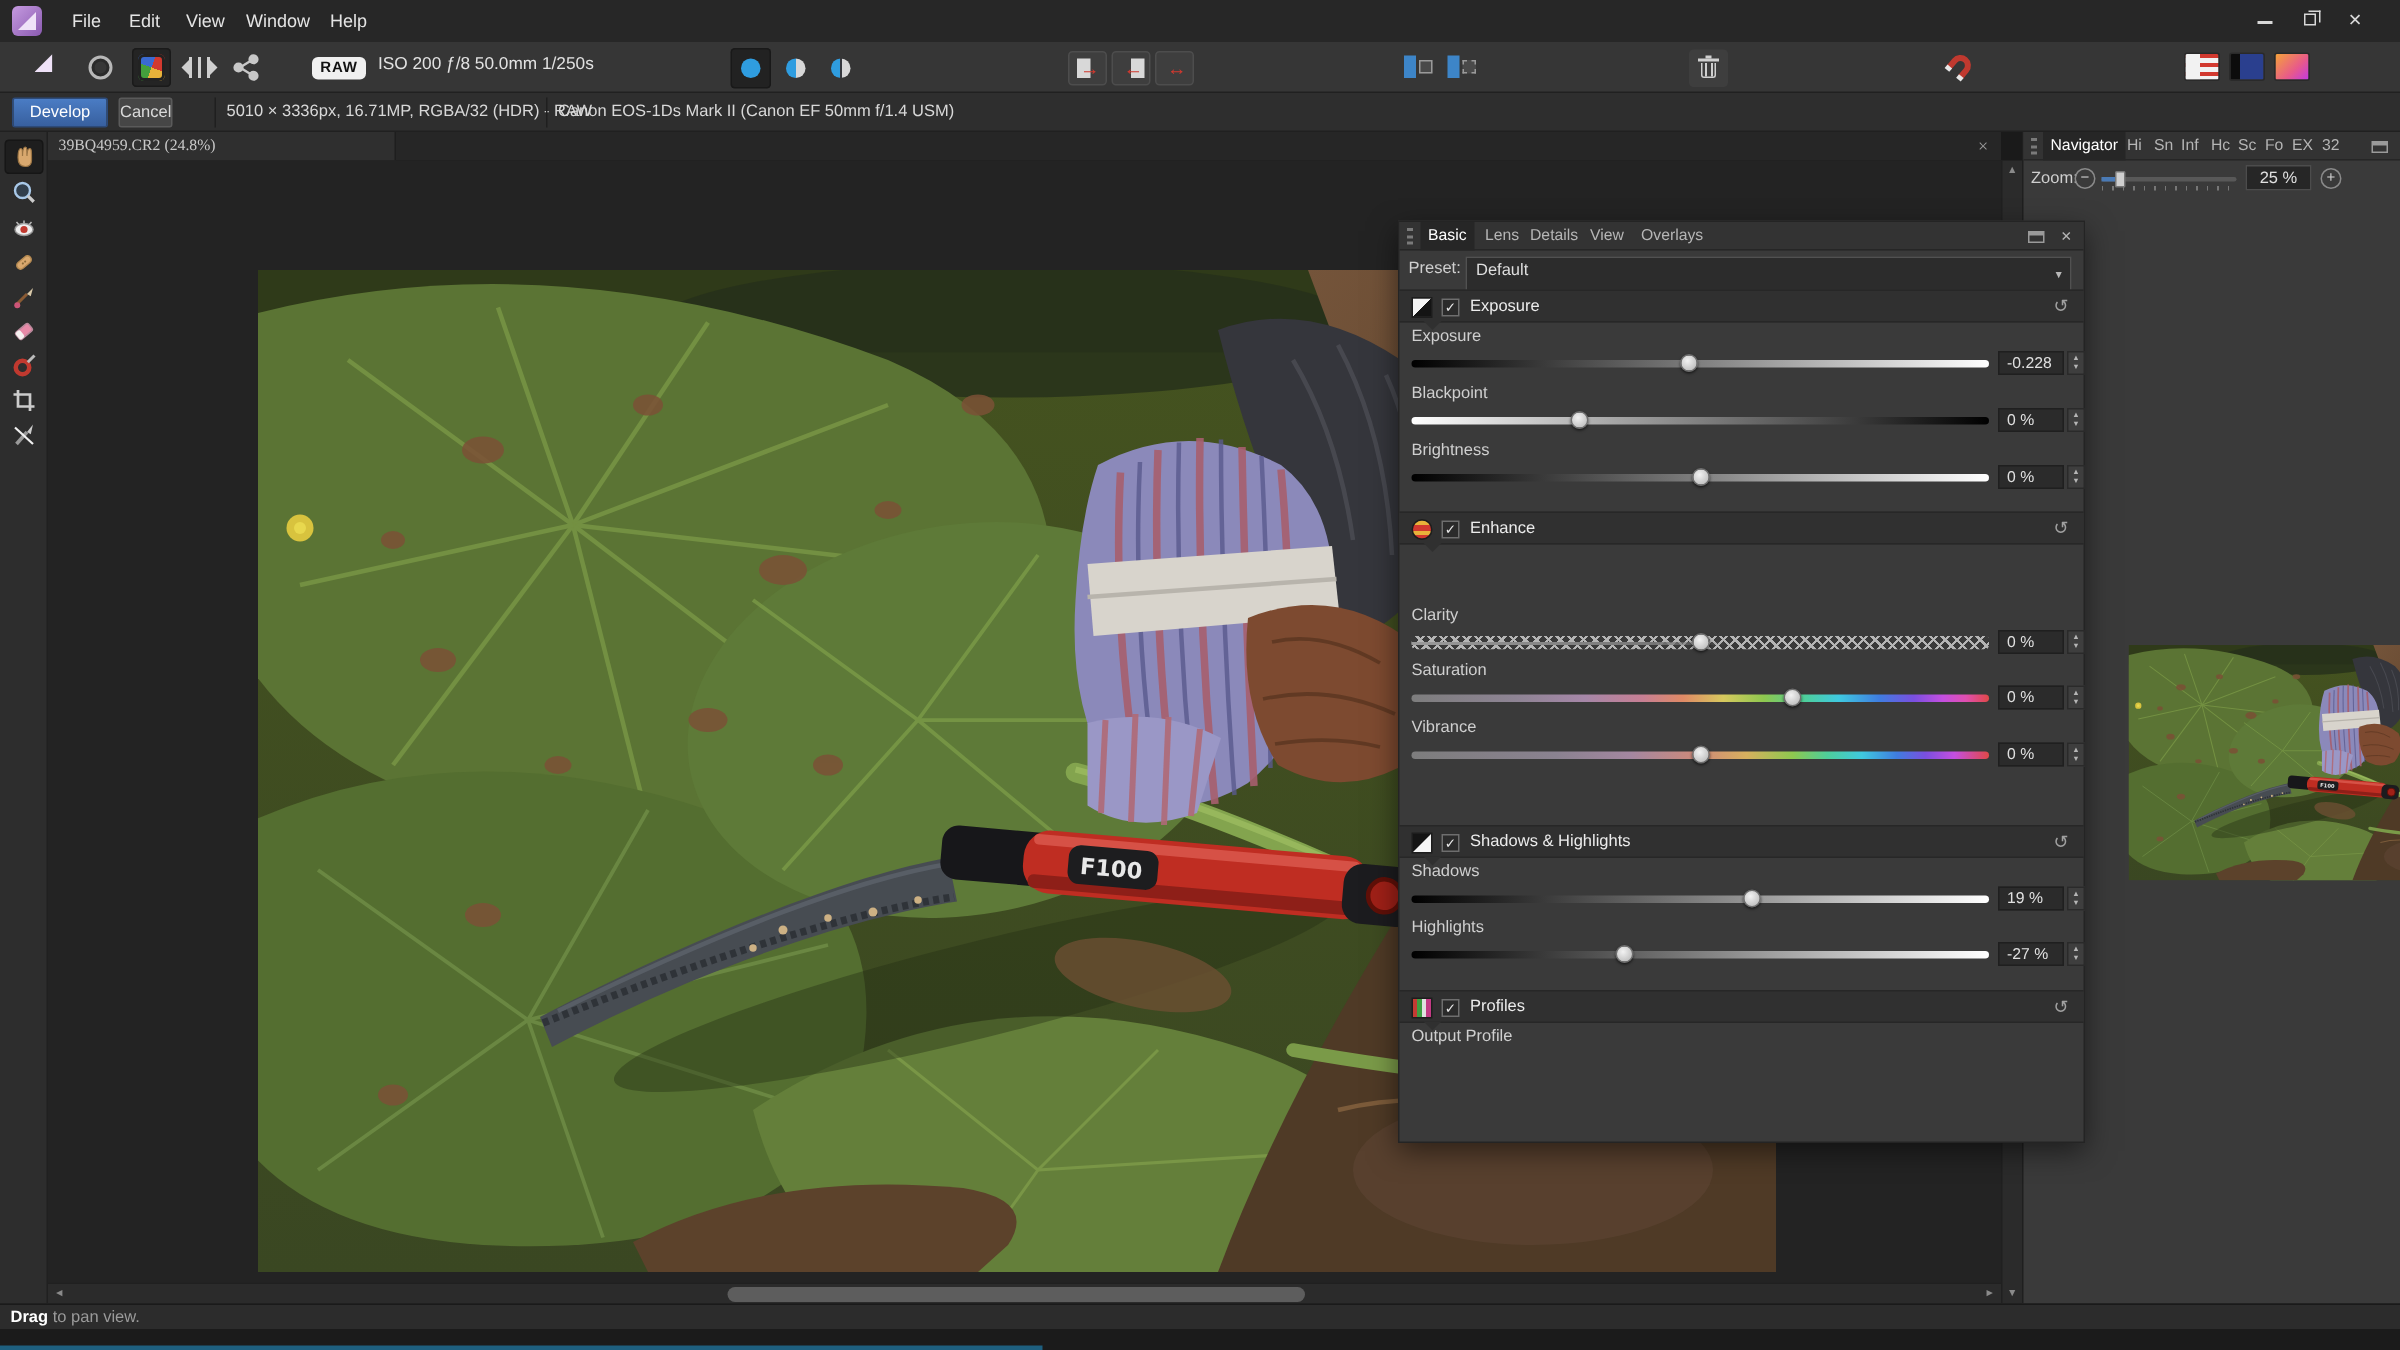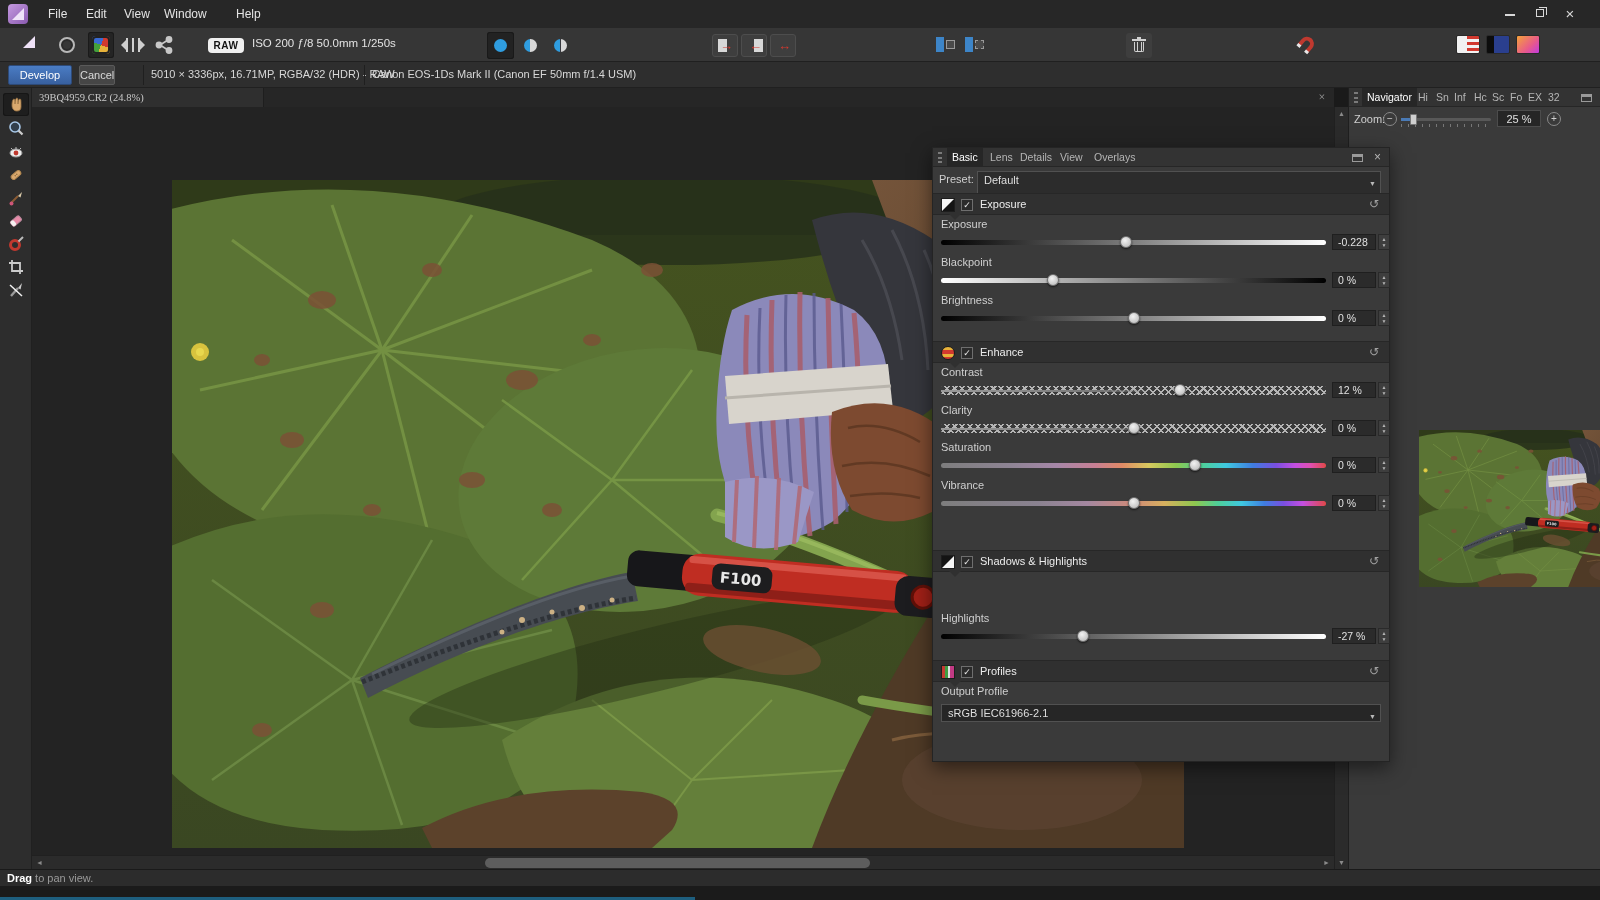--- a/index.html
+++ b/index.html
@@ -310,21 +310,21 @@
 </svg>
 
 <div id="titlebar">
   <span class="applogo">
       <i></i>
     </span>
   <span class="menu" style="left:36px">File</span>
   <span class="menu" style="left:74px">Edit</span>
   <span class="menu" style="left:112px">View</span>
   <span class="menu" style="left:152px">Window</span>
-  <span class="menu" style="left:224px">Help</span>
+  <span class="menu" style="left:208px">Help</span>
   <span class="wbtn" style="left:1495px">
       <span class="bar"></span>
     </span>
   <span class="wbtn" style="left:1525px">
       <span class="sq1"></span>
       <span class="sq2"></span>
     </span>
   <span class="wbtn" style="left:1555px">
       <span class="x">×</span>
     </span>
@@ -601,31 +601,20 @@
   </div>
 
   <div class="sect" style="top:193px">
     <span class="sicon icon-enhance"></span>
     <span class="chk">✓</span>
     <span class="stitle">Enhance</span>
     <span class="reset">↺</span>
     <i class="notch"></i>
   </div>
 
-  <div class="slider" style="top:218px">
-    <span class="s-label">Contrast</span>
-    <div class="s-track zigzag">
-      <div class="s-thumb" style="left: 62%;"></div>
-    </div>
-    <span class="s-value">12 %</span>
-    <span class="s-step">
-        <span class="up">▲</span>
-        <span class="dn">▼</span>
-      </span>
-  </div>
 
   <div class="slider" style="top:256px">
     <span class="s-label">Clarity</span>
     <div class="s-track zigzag">
       <div class="s-thumb" style="left: 50%;"></div>
     </div>
     <span class="s-value">0 %</span>
     <span class="s-step">
         <span class="up">▲</span>
         <span class="dn">▼</span>
@@ -658,20 +647,31 @@
 
 
   <div class="sect" style="top:402px">
     <span class="sicon icon-sh"></span>
     <span class="chk">✓</span>
     <span class="stitle">Shadows &amp; Highlights</span>
     <span class="reset">↺</span>
     <i class="notch"></i>
   </div>
 
+  <div class="slider" style="top:427px">
+    <span class="s-label">Shadows</span>
+    <div class="s-track grad-bw">
+      <div class="s-thumb" style="left: 59%;"></div>
+    </div>
+    <span class="s-value">19 %</span>
+    <span class="s-step">
+        <span class="up">▲</span>
+        <span class="dn">▼</span>
+      </span>
+  </div>
 
   <div class="slider" style="top:464px">
     <span class="s-label">Highlights</span>
     <div class="s-track grad-bw">
       <div class="s-thumb" style="left: 37%;"></div>
     </div>
     <span class="s-value">-27 %</span>
     <span class="s-step">
         <span class="up">▲</span>
         <span class="dn">▼</span>
@@ -680,23 +680,20 @@
 
   <div class="sect" style="top:512px">
     <span class="sicon icon-profiles"></span>
     <span class="chk">✓</span>
     <span class="stitle">Profiles</span>
     <span class="reset">↺</span>
     <i class="notch"></i>
   </div>
 
   <span class="out-label">Output Profile</span>
-  <span class="dd" style="left:8px; right:8px; top:556px; height:18px; background:#262626">
-    <span>sRGB IEC61966-2.1</span><span class="caret">▼</span>
-  </span>
 </div>
 
 <div id="statusbar">
   <b>Drag</b><span> to pan view.</span>
 </div>
 <div id="bottomstrip">
   <div id="bluestrip"></div>
 </div>
 
 </body></html>

